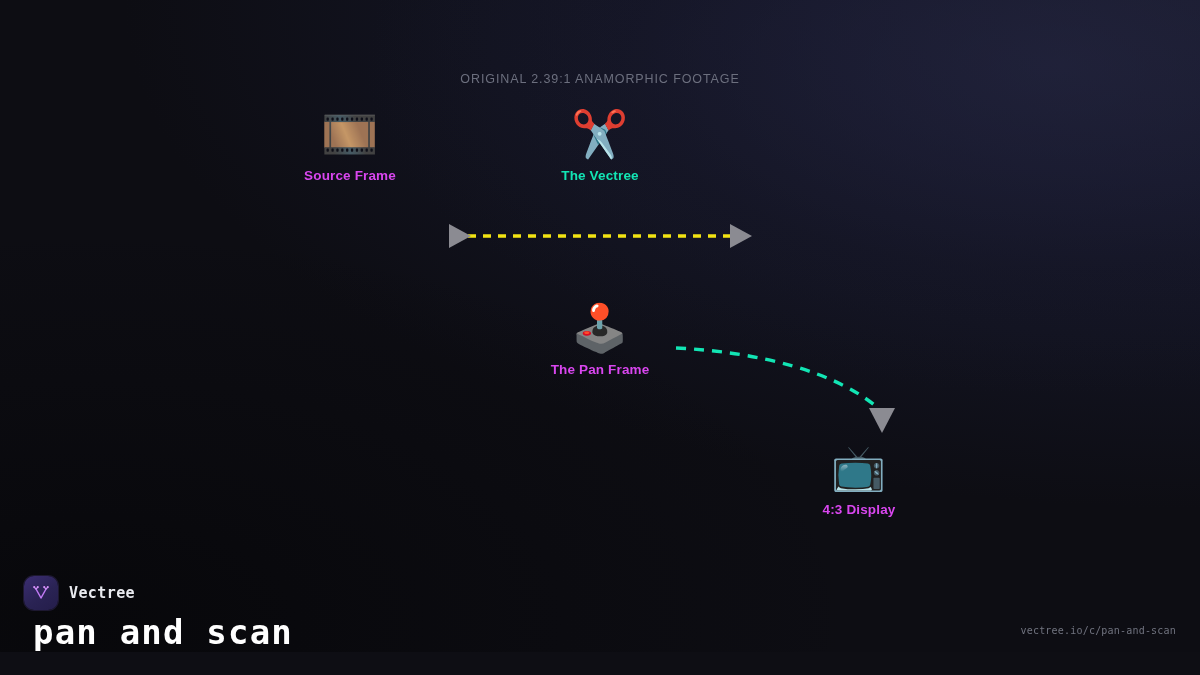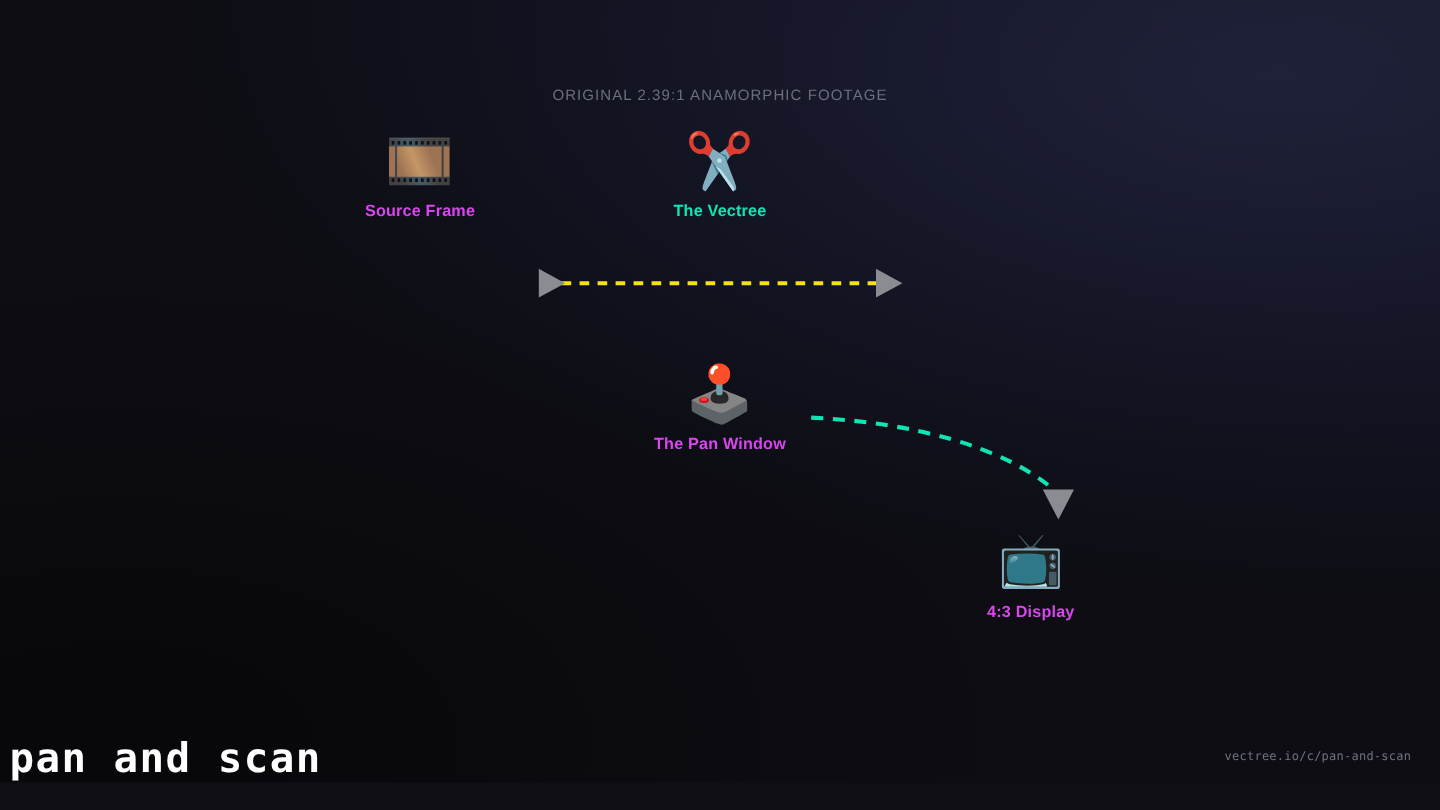--- a/index.html
+++ b/index.html
@@ -134,21 +134,21 @@
   .brand-name {
     font-family: "DejaVu Sans Mono", "Liberation Mono", monospace;
     font-size: 15px;
     font-weight: 700;
     color: #e9eaef;
     letter-spacing: 0.4px;
   }
 
   .footer-title {
     position: absolute;
-    left: 8px;
+    left: 33px;
     top: 612px;
     font-family: "DejaVu Sans Mono", "Liberation Mono", monospace;
     font-size: 34px;
     font-weight: 700;
     color: #ffffff;
     letter-spacing: 1.2px;
     white-space: nowrap;
   }
 
   .footer-url {
@@ -192,25 +192,39 @@
     <div class="label">Source Frame</div>
   </div>
 
   <div class="node" id="node-window">
     <div class="glyph">✂️</div>
     <div class="label accent">The Vectree</div>
   </div>
 
   <div class="node" id="node-pan">
     <div class="glyph">🕹️</div>
-    <div class="label">The Pan Window</div>
+    <div class="label">The Pan Frame</div>
   </div>
 
   <div class="node" id="node-display">
     <div class="glyph">📺</div>
     <div class="label">4:3 Display</div>
   </div>
 
+  <div class="footer-brand">
+    <div class="logo-tile">
+      <svg width="20" height="20" viewBox="0 0 20 20" xmlns="http://www.w3.org/2000/svg">
+        <path d="M5 6 L10 15 L15 6" fill="none" stroke="#c07af5" stroke-width="1.5" stroke-linecap="round" stroke-linejoin="round"></path>
+        <path d="M5 6 L3.4 4.4 M5 6 L6.6 4.4" fill="none" stroke="#d08ef8" stroke-width="1.3" stroke-linecap="round"></path>
+        <path d="M15 6 L13.4 4.4 M15 6 L16.6 4.4" fill="none" stroke="#d08ef8" stroke-width="1.3" stroke-linecap="round"></path>
+        <circle cx="3.2" cy="4.1" r="1.05" fill="#d690fa"></circle>
+        <circle cx="6.8" cy="4.1" r="1.05" fill="#d690fa"></circle>
+        <circle cx="13.2" cy="4.1" r="1.05" fill="#d690fa"></circle>
+        <circle cx="16.8" cy="4.1" r="1.05" fill="#d690fa"></circle>
+      </svg>
+    </div>
+    <div class="brand-name">Vectree</div>
+  </div>
 
   <div class="footer-title">pan and scan</div>
   <div class="footer-url">vectree.io/c/pan-and-scan</div>
 
 </div>
 
 </body></html>

